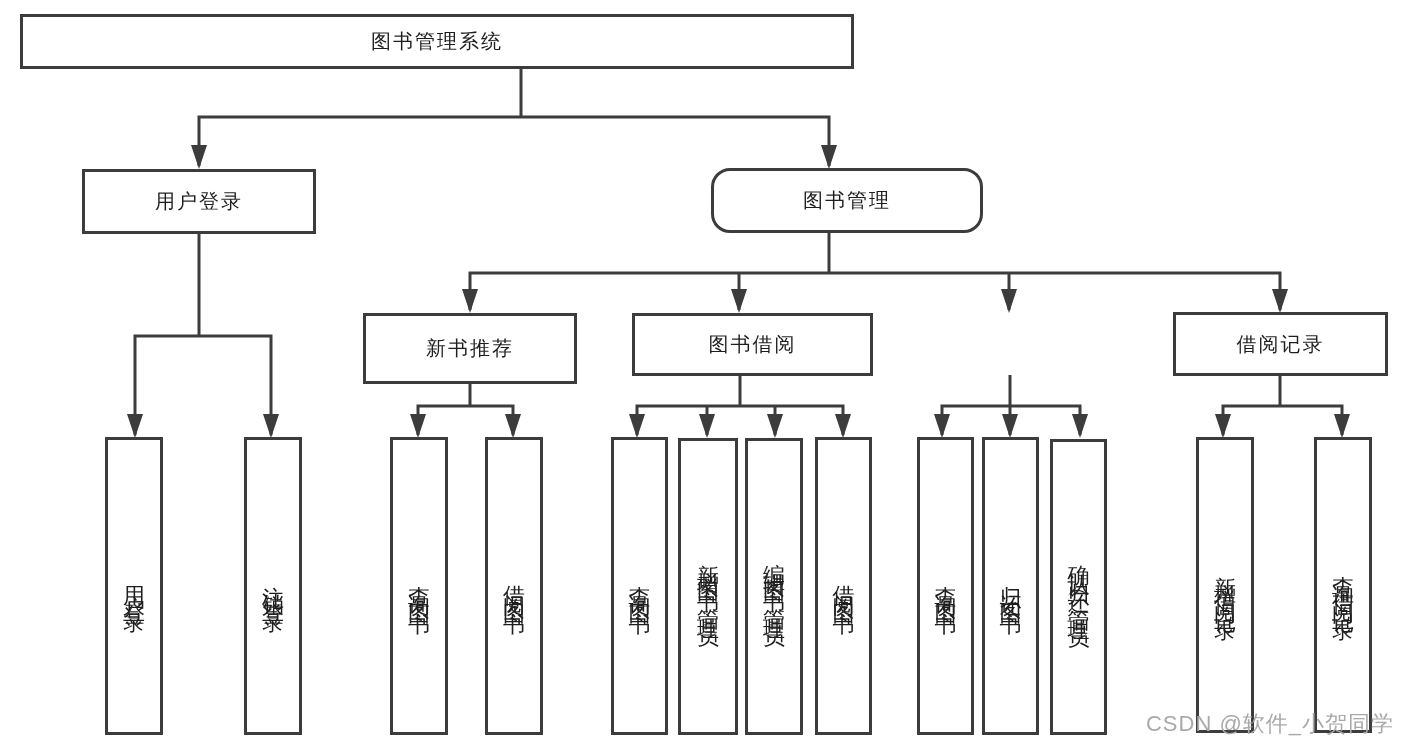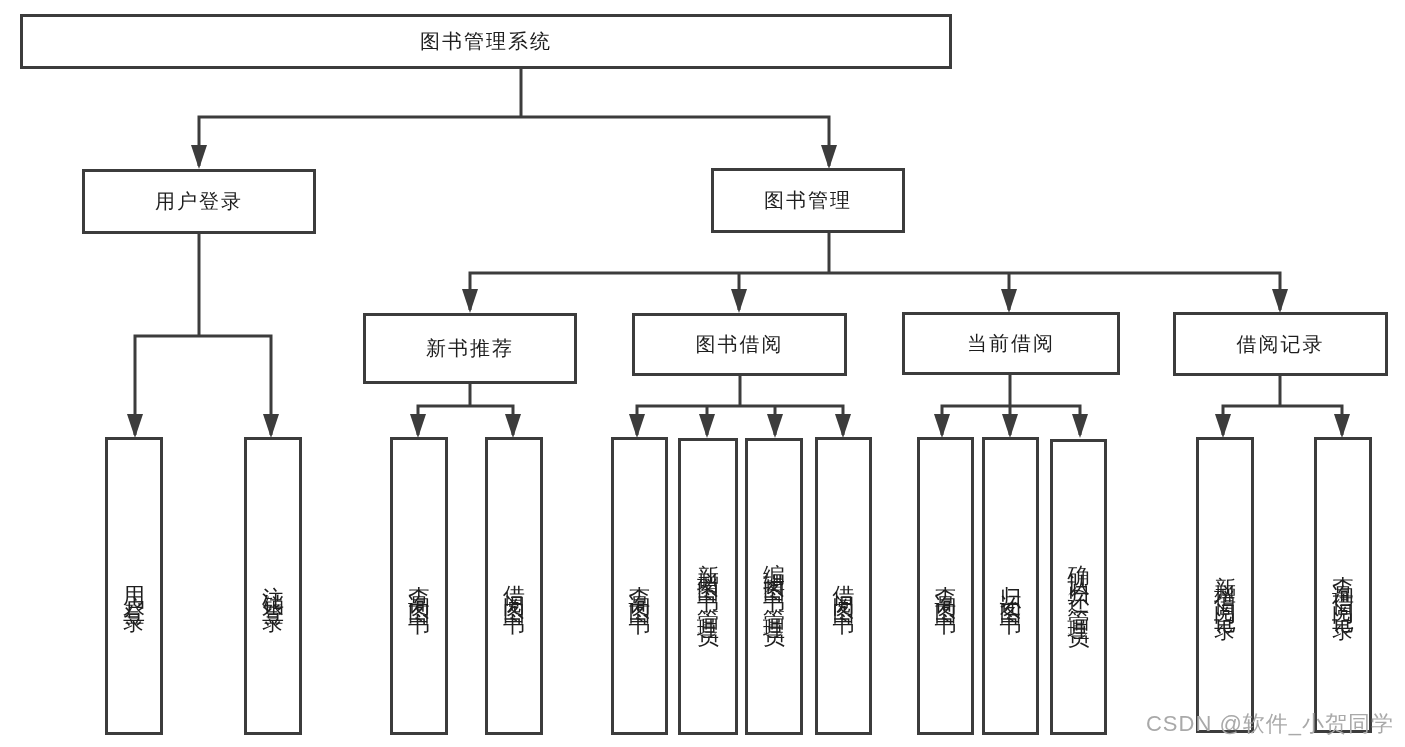--- a/index.html
+++ b/index.html
@@ -109,28 +109,27 @@
       <polygon points="767,414 783,414 775,438"></polygon>
       <polygon points="835,414 851,414 843,438"></polygon>
       <polygon points="934,414 950,414 942,438"></polygon>
       <polygon points="1002,414 1018,414 1010,438"></polygon>
       <polygon points="1072,414 1088,414 1080,438"></polygon>
       <polygon points="1215,414 1231,414 1223,438"></polygon>
       <polygon points="1334,414 1350,414 1342,438"></polygon>
     </g>
   </svg>
 
-  <div class="node node-h" style="left:20px; top:14px; width:932px; height:55px;">图书管理系统</div>
+  <div class="node node-h" style="left:20px; top:14px; width:834px; height:55px;">图书管理系统</div>
 
   <div class="node node-h" style="left:82px; top:169px; width:234px; height:65px;">用户登录</div>
-  <div class="node node-h" style="left:711px; top:168px; width:194px; height:65px;">图书管理</div>
+  <div class="node node-h" style="left:711px; top:168px; width:272px; height:65px;border-radius:19px;">图书管理</div>
 
   <div class="node node-h" style="left:363px; top:313px; width:214px; height:71px;">新书推荐</div>
-  <div class="node node-h" style="left:632px; top:313px; width:215px; height:63px;">图书借阅</div>
-  <div class="node node-h" style="left:902px; top:312px; width:218px; height:63px;">当前借阅</div>
+  <div class="node node-h" style="left:632px; top:313px; width:241px; height:63px;">图书借阅</div>
   <div class="node node-h" style="left:1173px; top:312px; width:215px; height:64px;">借阅记录</div>
 
   <div class="node node-v" style="left:105px; top:437px; width:58px; height:298px;">
     <span class="vtext">用户登录</span>
   </div>
   <div class="node node-v" style="left:244px; top:437px; width:58px; height:298px;">
     <span class="vtext">注销登录</span>
   </div>
 
   <div class="node node-v" style="left:390px; top:437px; width:58px; height:298px;">

